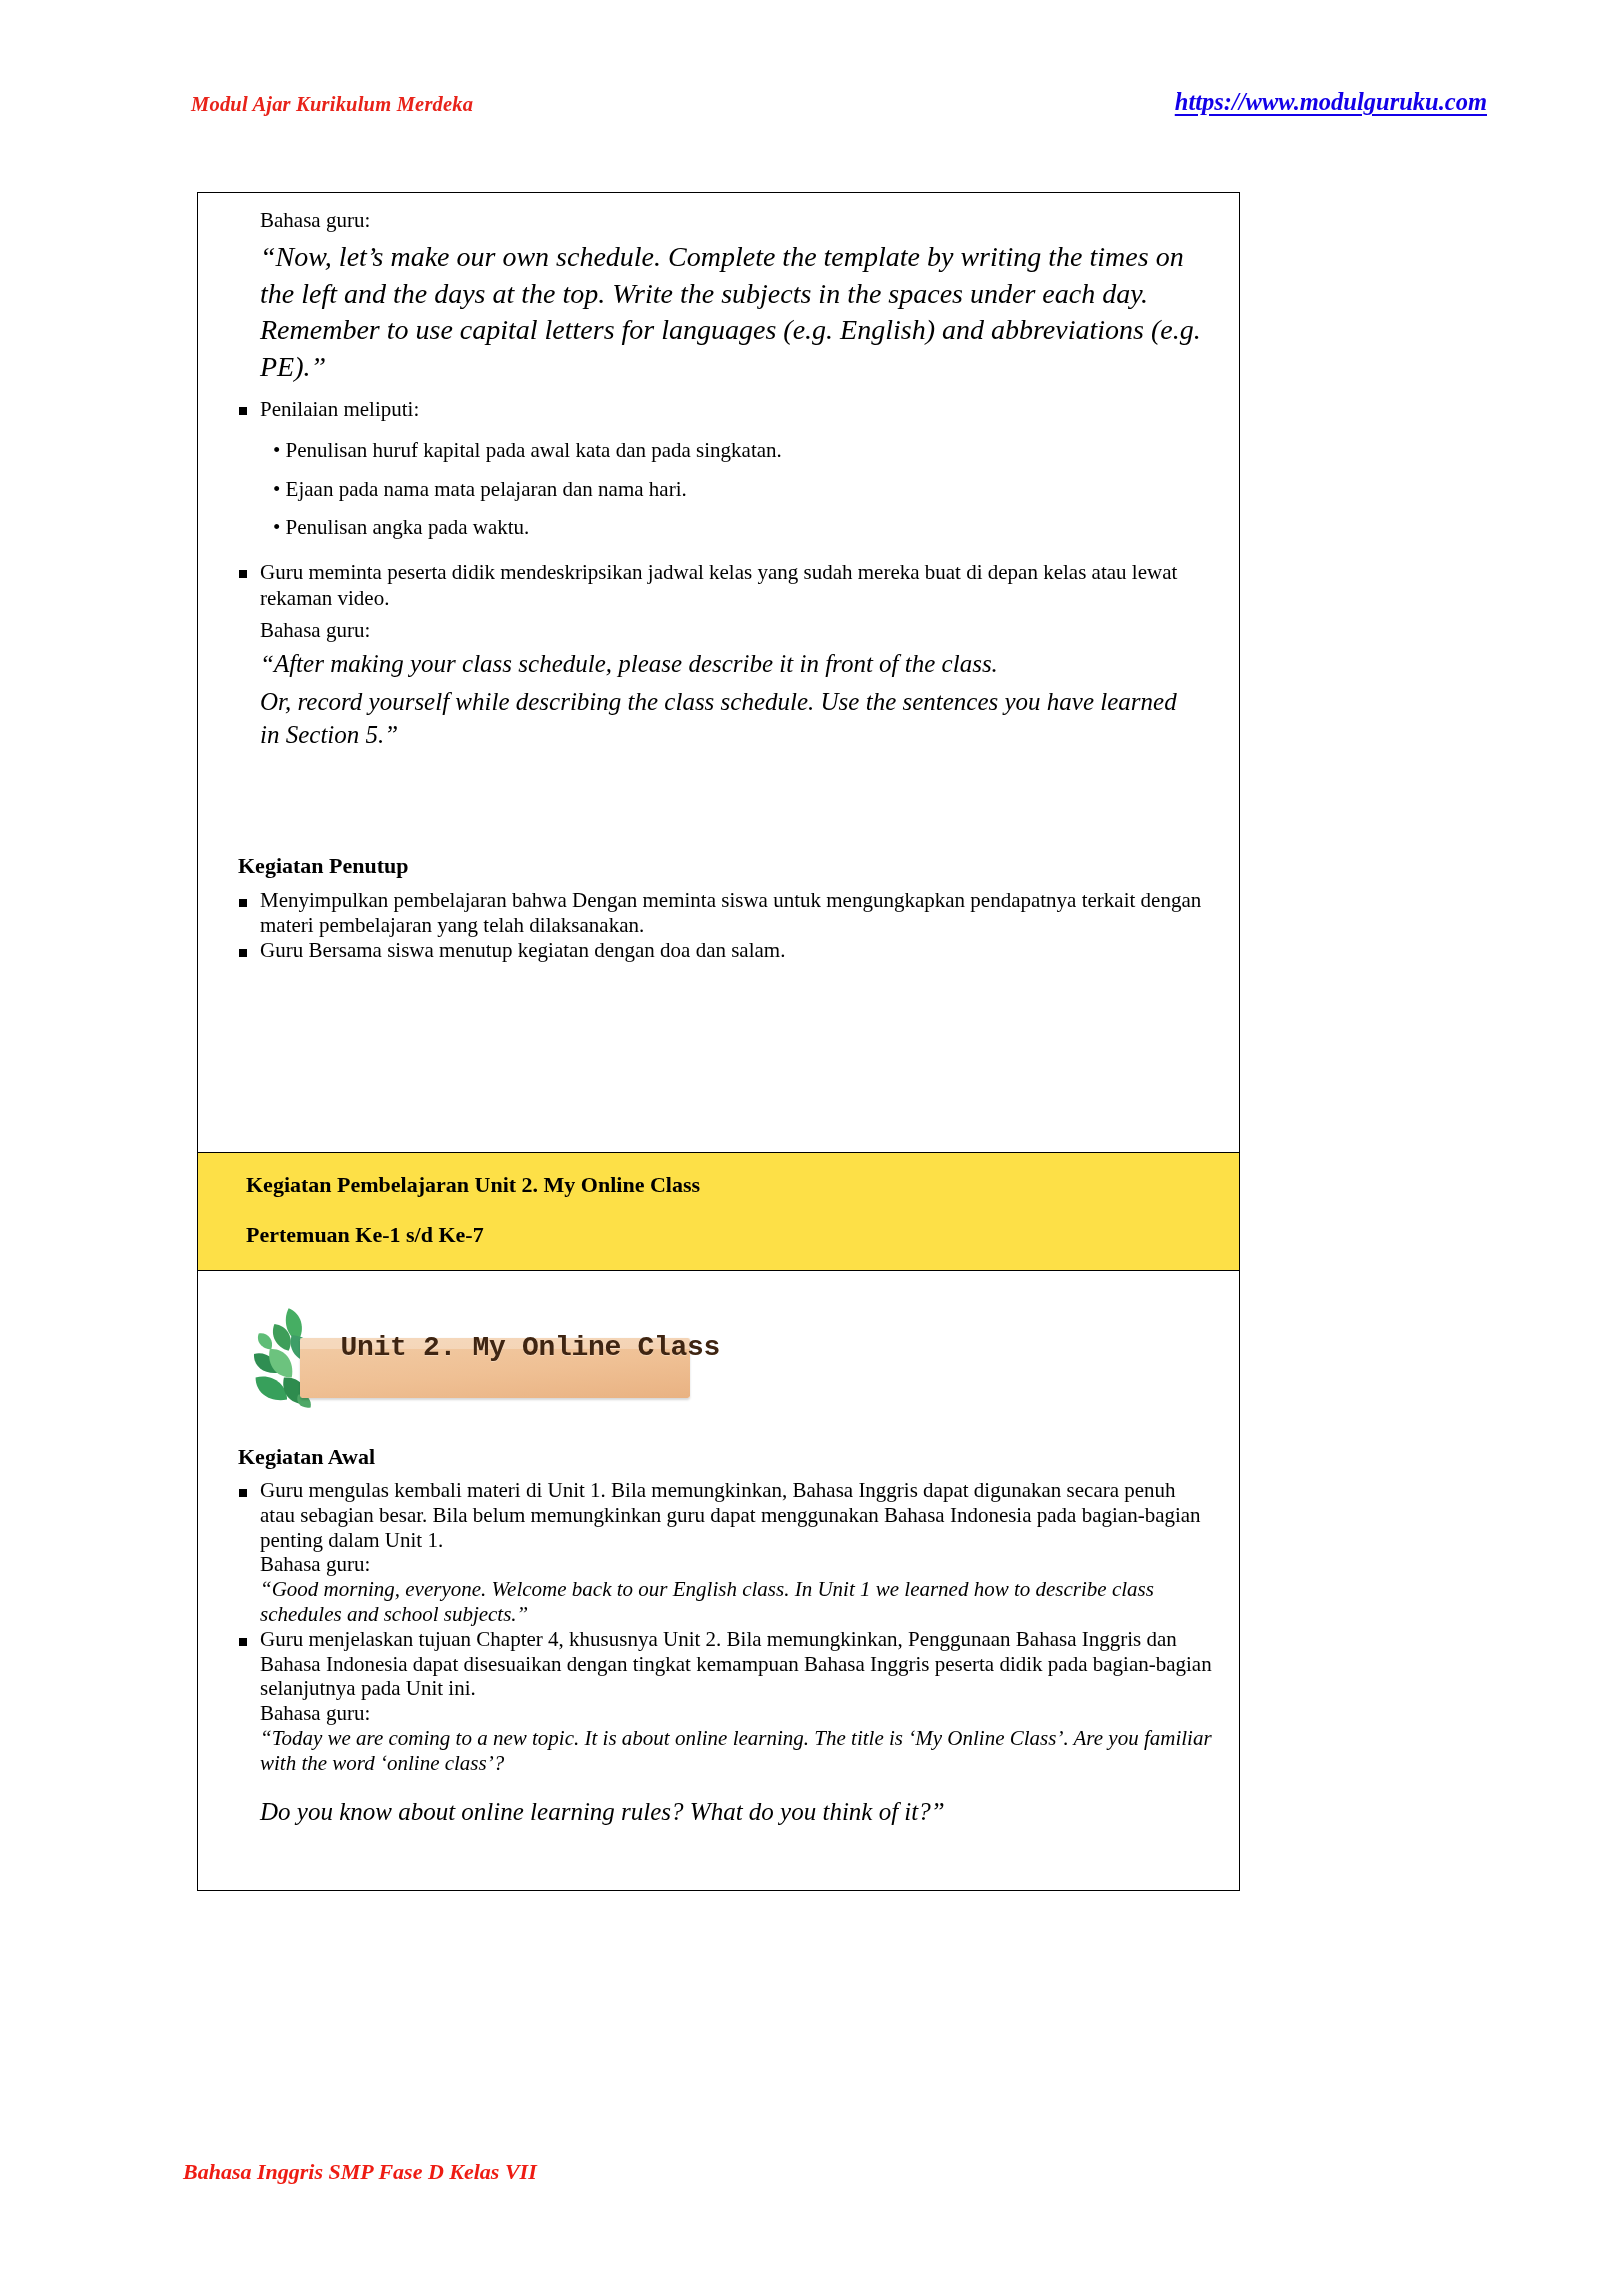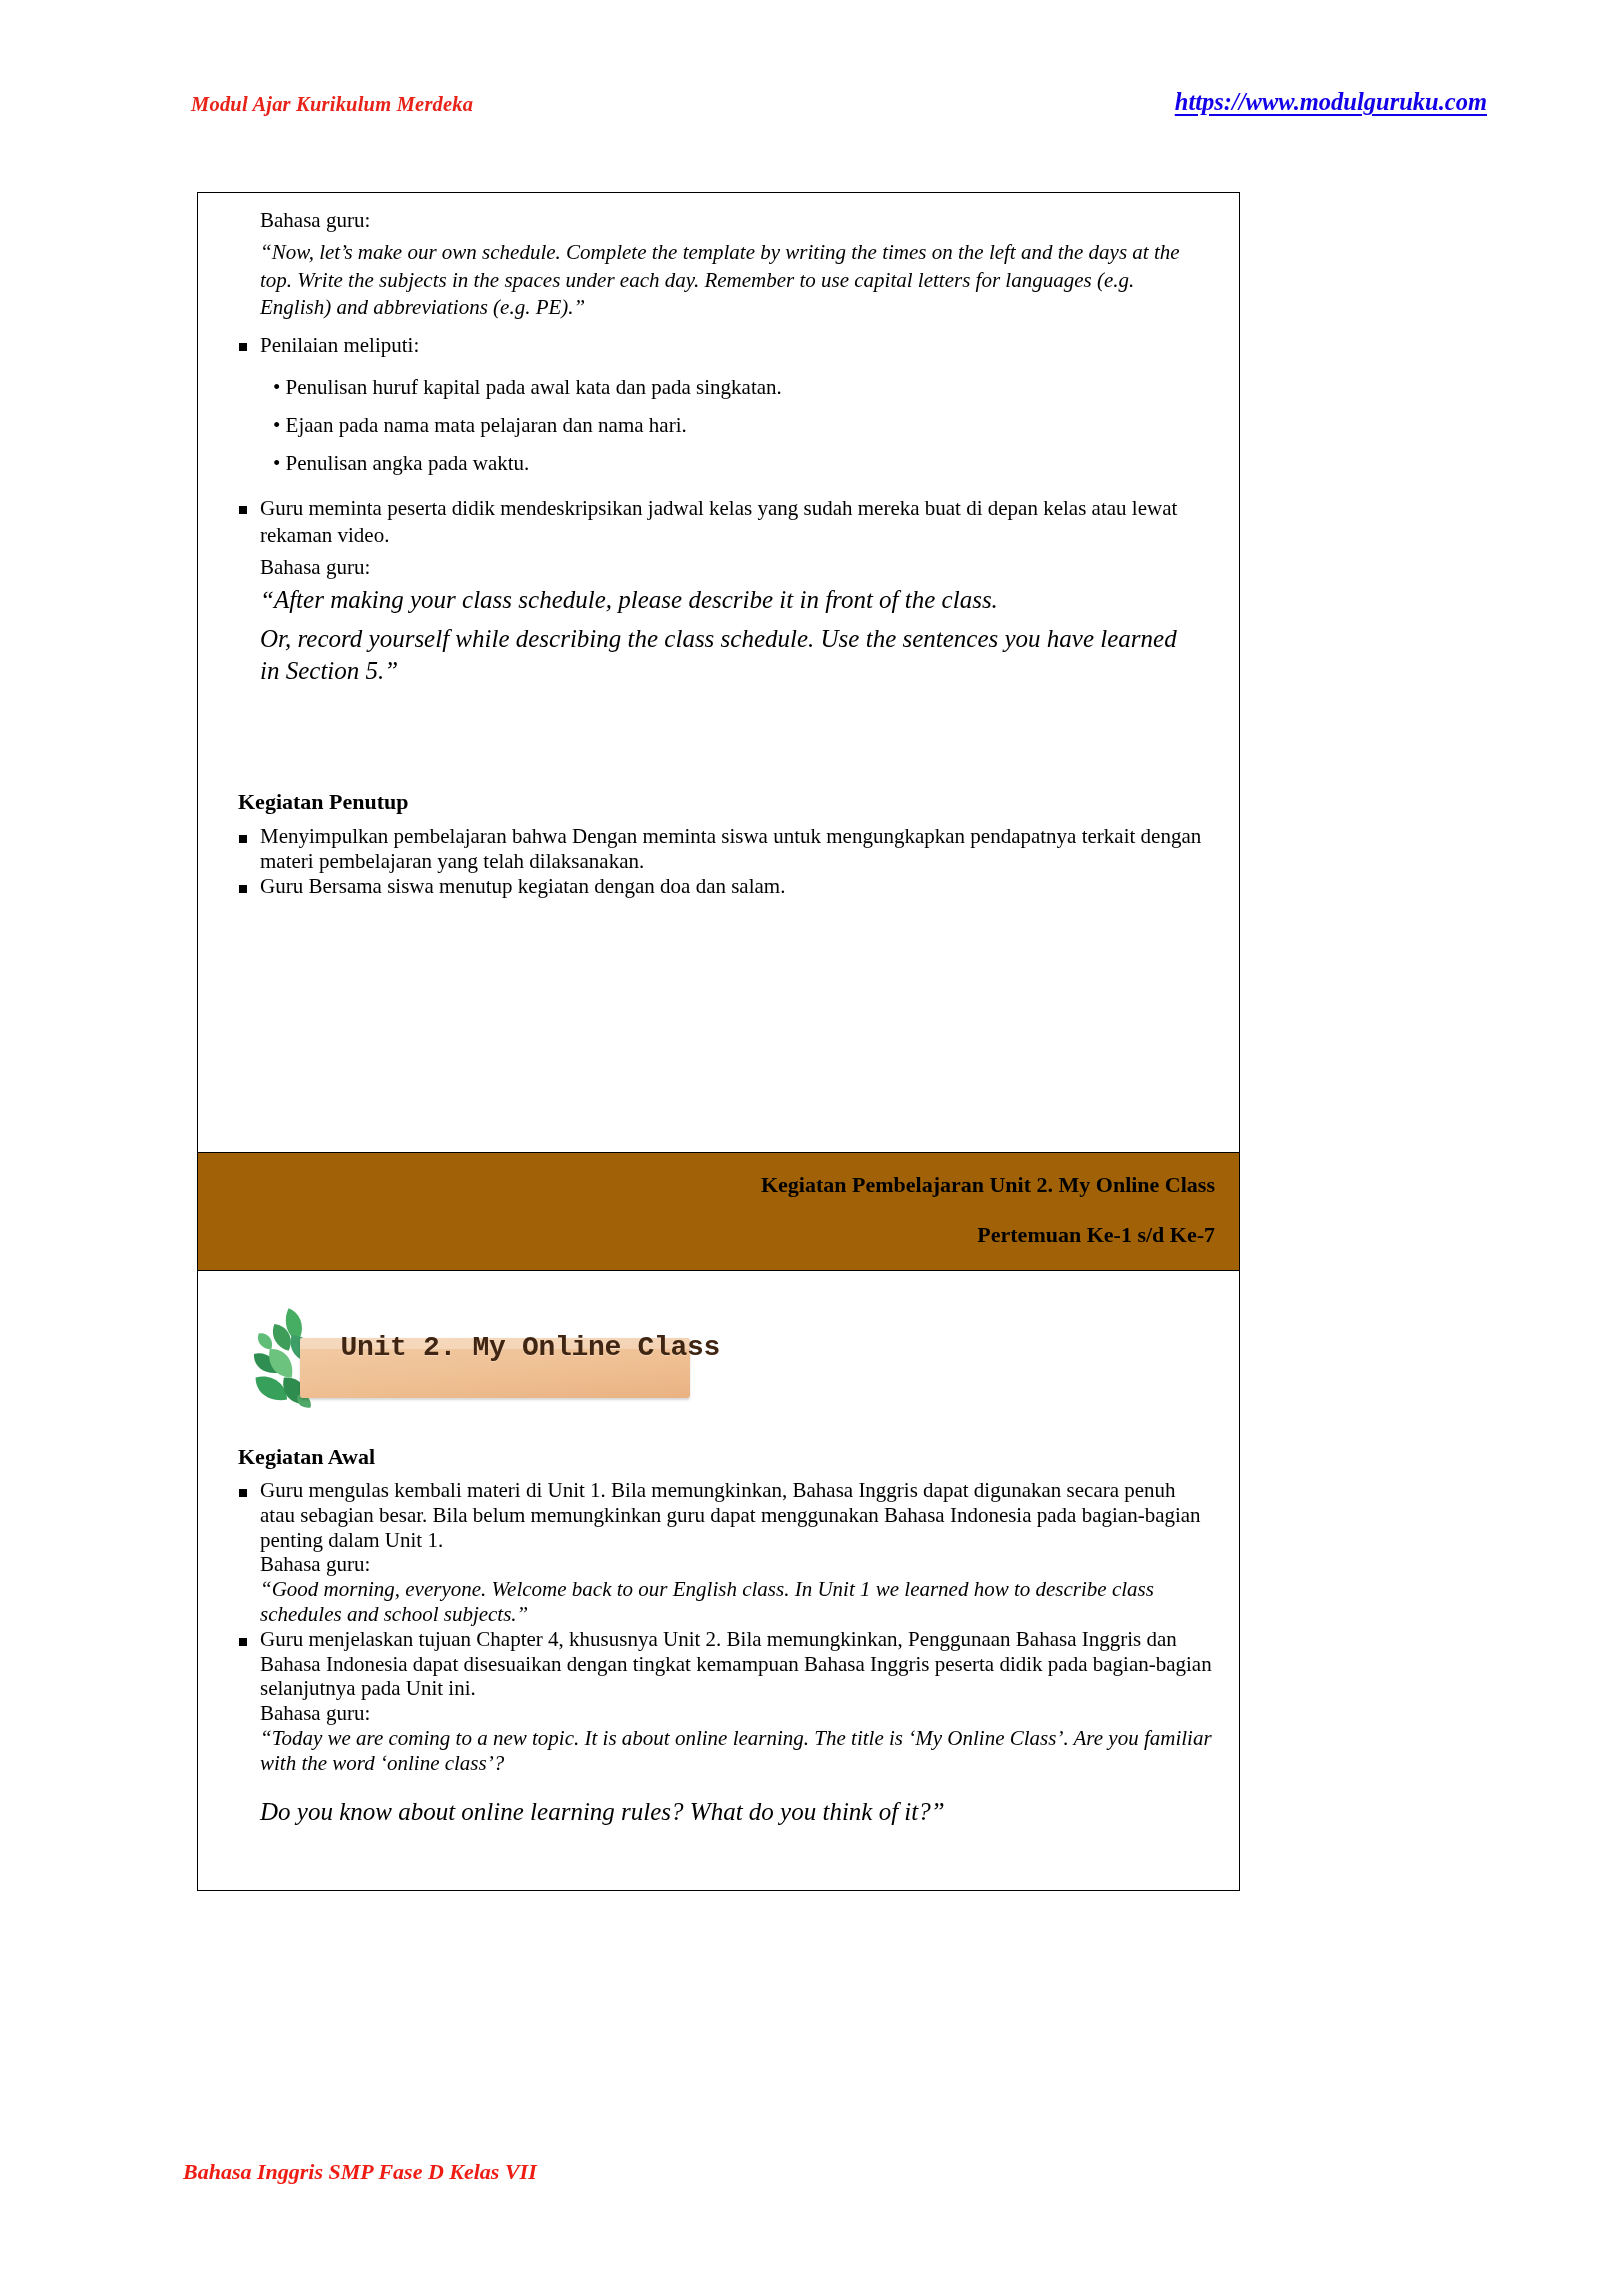--- a/index.html
+++ b/index.html
@@ -73,21 +73,21 @@
   
   .lead {
     font-size: 21px;
     line-height: 1.0;
     margin: 0 0 3.2px 0;
     padding-left: 38px;
   }
   .lead-tight { margin-bottom: 1.6px; }
 
   .quote {
-    font-size: 21px;
+    font-size: 28px;
     font-style: italic;
     line-height: 1.30;
     margin: 8px 0 11px 0;
     padding-left: 38px;
     padding-right: 8px;
     text-align: left;
   }
   .quote-b {
     font-size: 25px;
     font-style: italic;
@@ -142,25 +142,24 @@
     font-weight: bold;
     margin: 0 0 8px 0;
     padding-left: 16px;
   }
 
   .spacer-lg { height: 95px; }
   .spacer-sm { height: 20.5px; }
 
   
   .cell-purple {
-    background: #a16207;
+    background: #fde047;
     padding: 20.5px 24px 24px 24px;
     border-top: 1.6px solid #000;
     border-bottom: 1.6px solid #000;
-    text-align: right;
   }
   .purple-line {
     font-size: 22px;
     font-weight: bold;
     padding-left: 24px;
     line-height: 1.0;
     margin: 0;
   }
   .purple-line.second { margin-top: 28px; }
 

